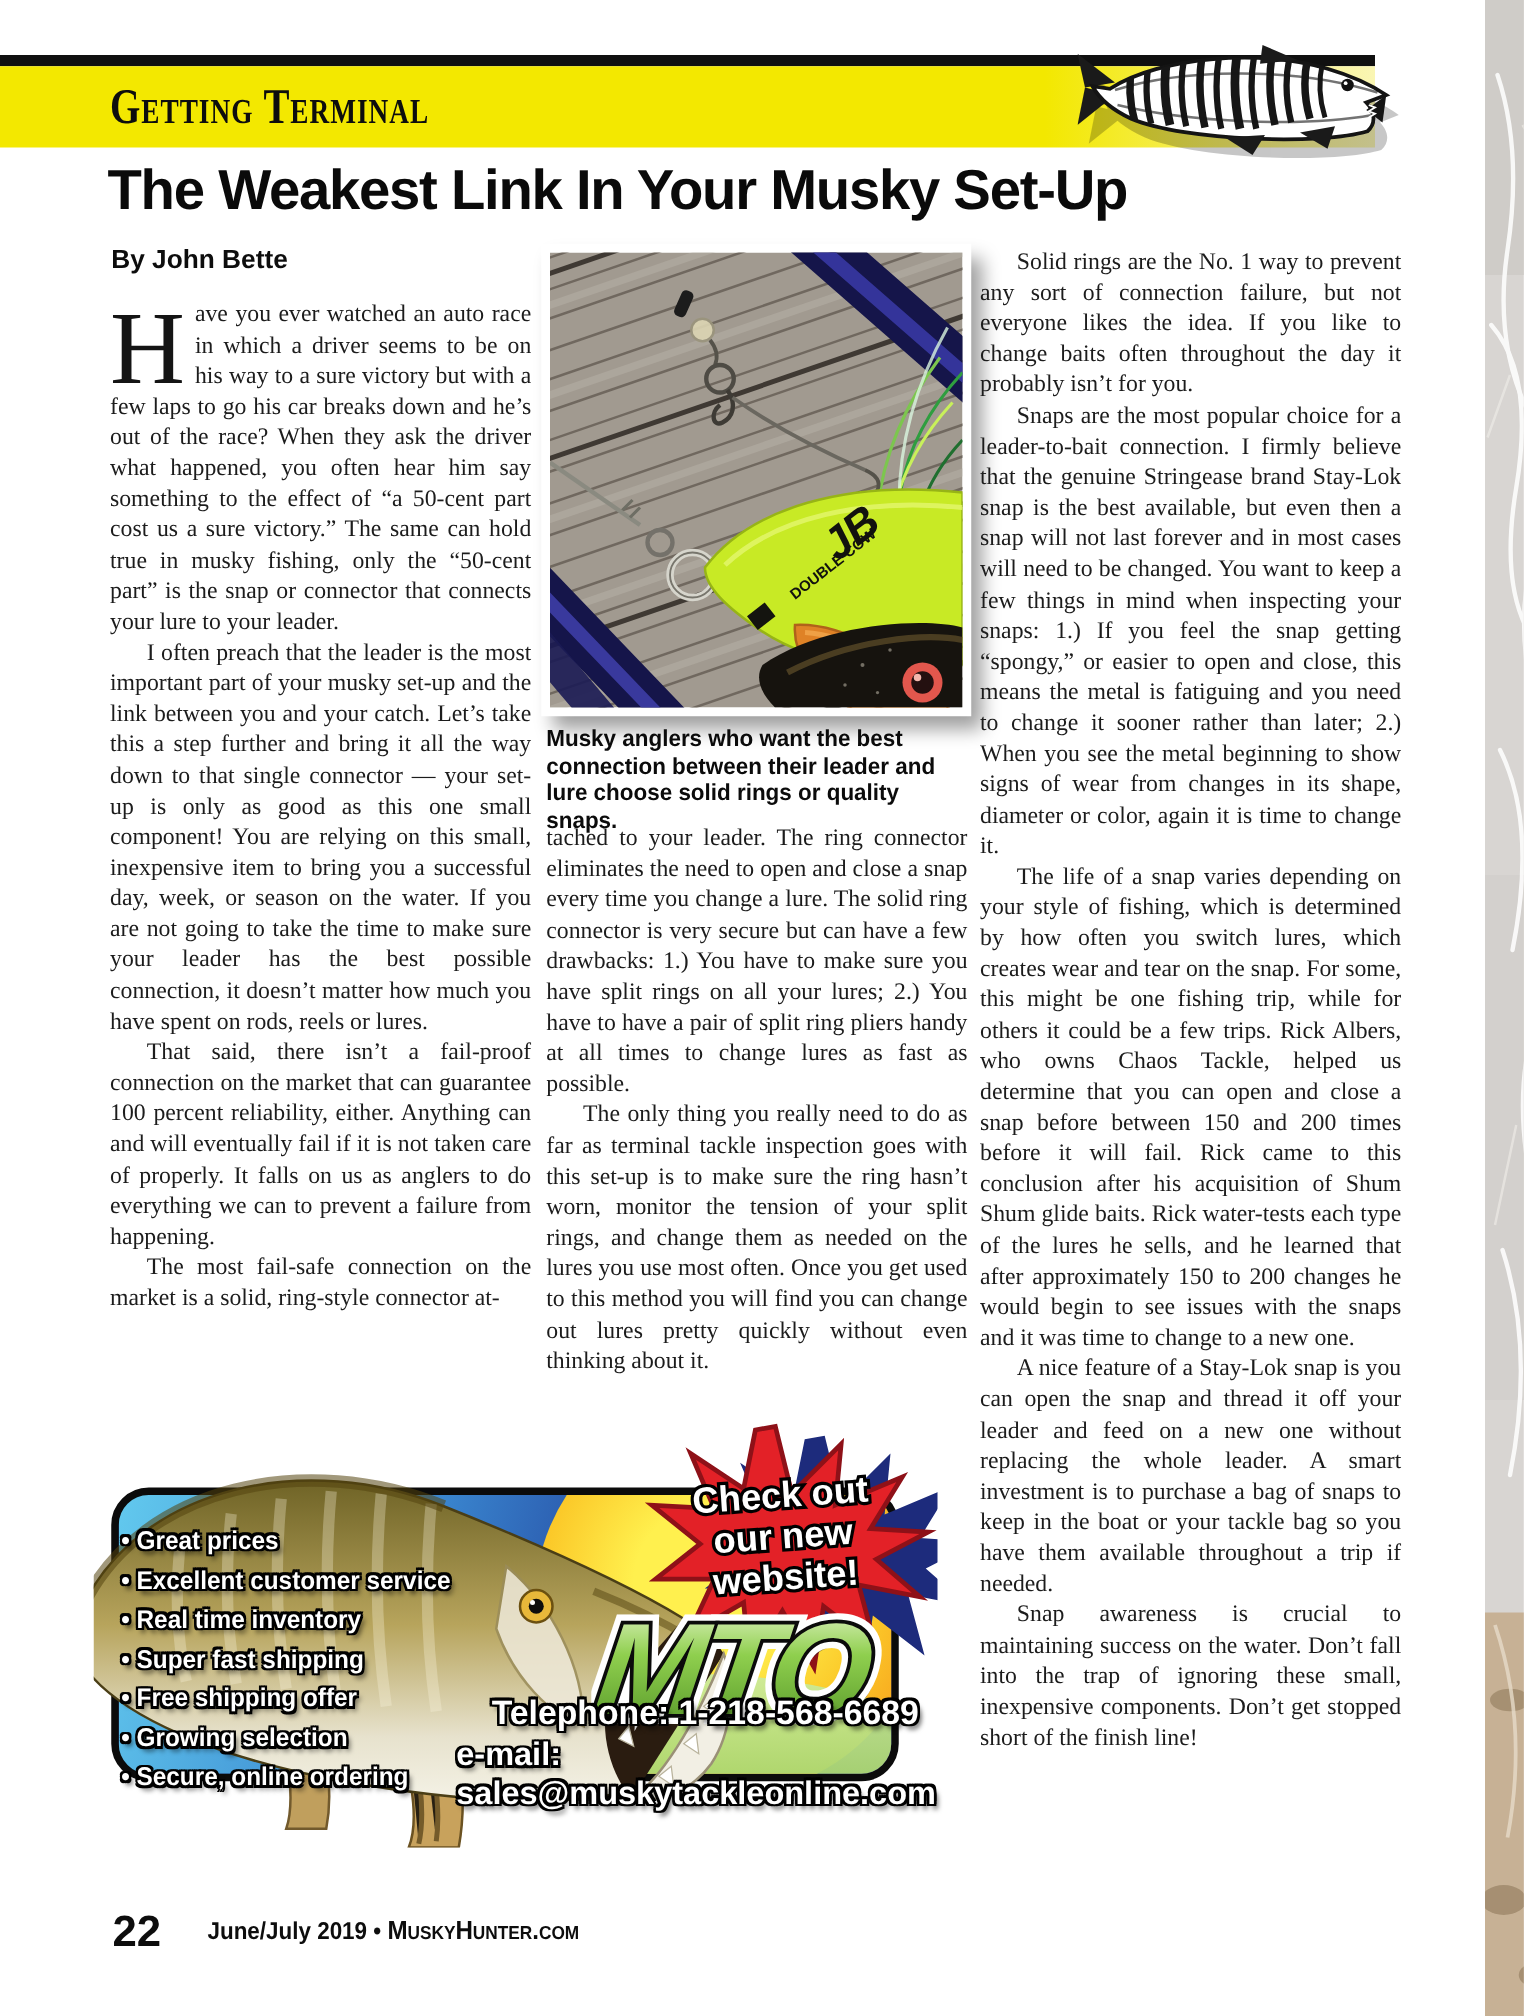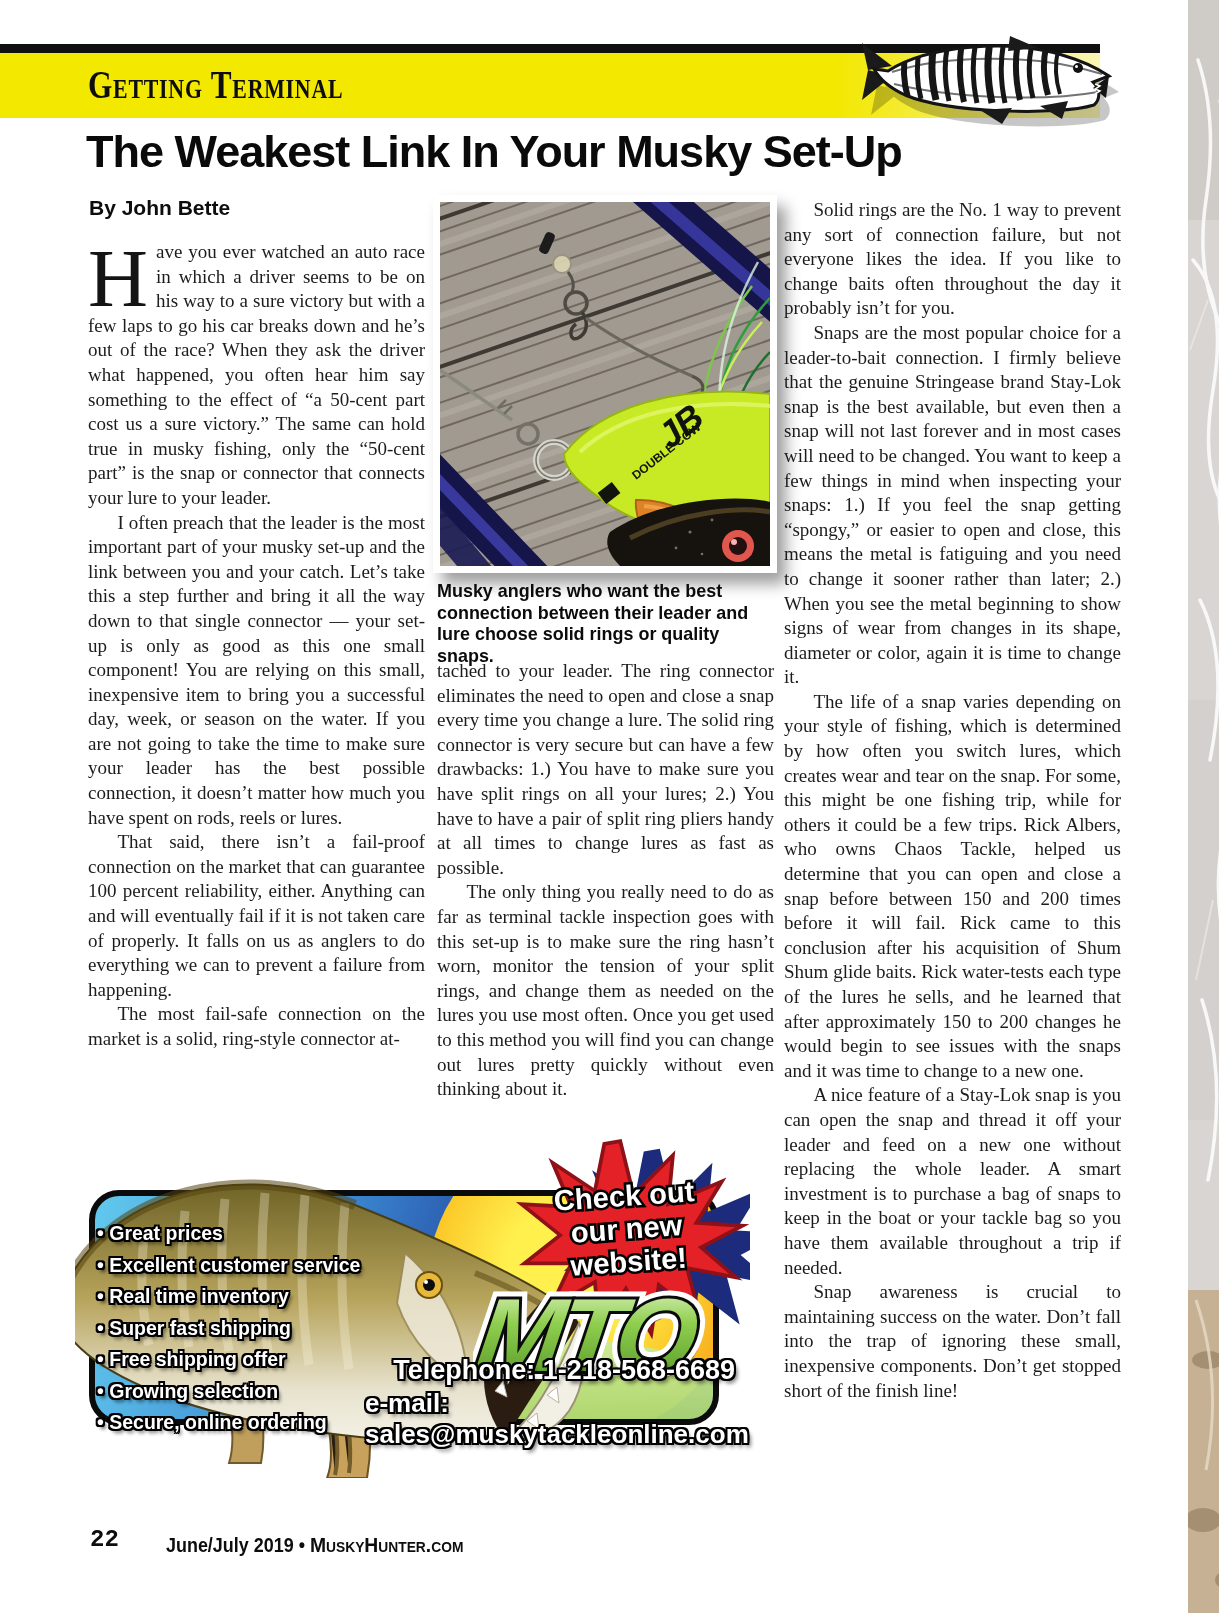--- a/index.html
+++ b/index.html
@@ -63,22 +63,22 @@
       font-family:"Liberation Sans",sans-serif;font-weight:bold;font-size:27px;color:#fff;}
   #ad-email{position:absolute;left:290px;top:255px;width:370px;text-align:left;
       font-family:"Liberation Sans",sans-serif;font-weight:bold;font-size:26px;color:#fff;}
   #ad-url{position:absolute;left:0px;top:276px;width:666px;text-align:center;
       font-family:"Liberation Sans",sans-serif;font-weight:bold;font-size:47px;letter-spacing:-1px;
       color:#141414;
       text-shadow:-3px -3px 0 #fff,3px -3px 0 #fff,-3px 3px 0 #fff,3px 3px 0 #fff,
       -3px 0 0 #fff,3px 0 0 #fff,0 -3px 0 #fff,0 3px 0 #fff,6px 7px 6px rgba(0,0,0,.5);}
 
   
-  #footer-page{position:absolute;left:90px;top:1526px;font-family:Liberation Mono, monospace;
-      font-weight:bold;font-size:24px;color:#0d0d0d;}
+  #footer-page{position:absolute;left:90px;top:1526px;font-family:Liberation Sans, sans-serif;
+      font-weight:bold;font-size:35px;color:#0d0d0d;}
   #footer-line{position:absolute;left:166px;top:1533px;font-family:"Liberation Sans",sans-serif;
       font-weight:bold;font-size:19.5px;color:#0d0d0d;transform:scaleX(.92);transform-origin:left top;}
   #footer-line .sc{font-variant:small-caps;font-size:21px;}
 </style>
 </head>
 <body>
 
 <div id="page">
 
   <svg id="edge-strip" viewBox="0 0 59 1613" preserveAspectRatio="none">

